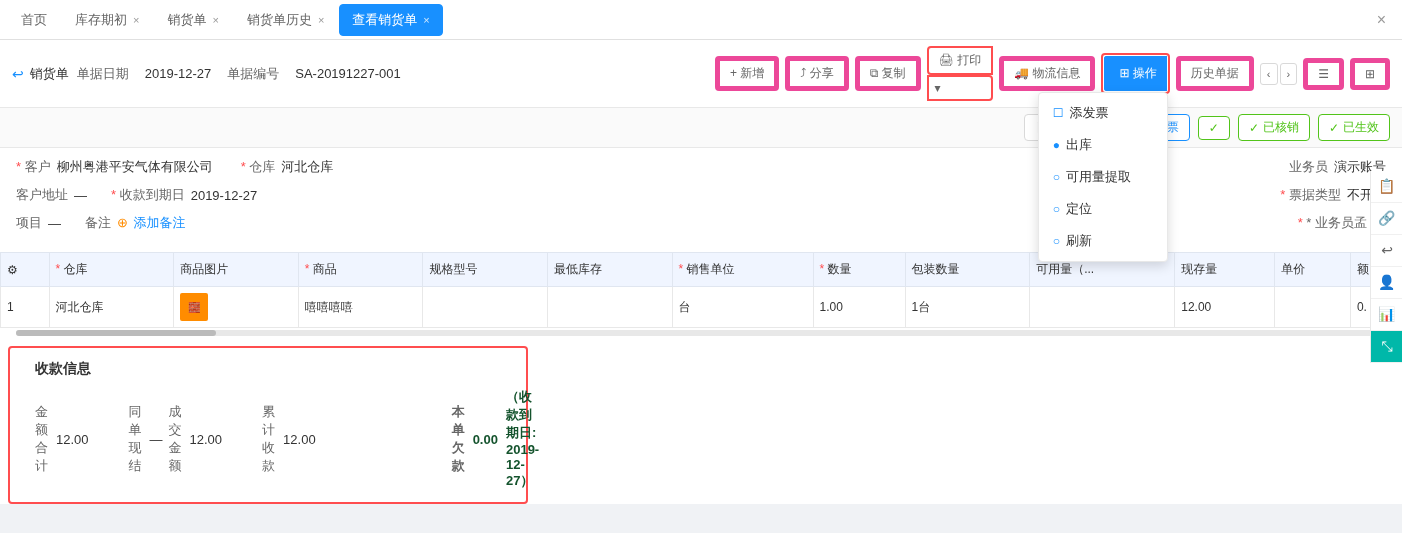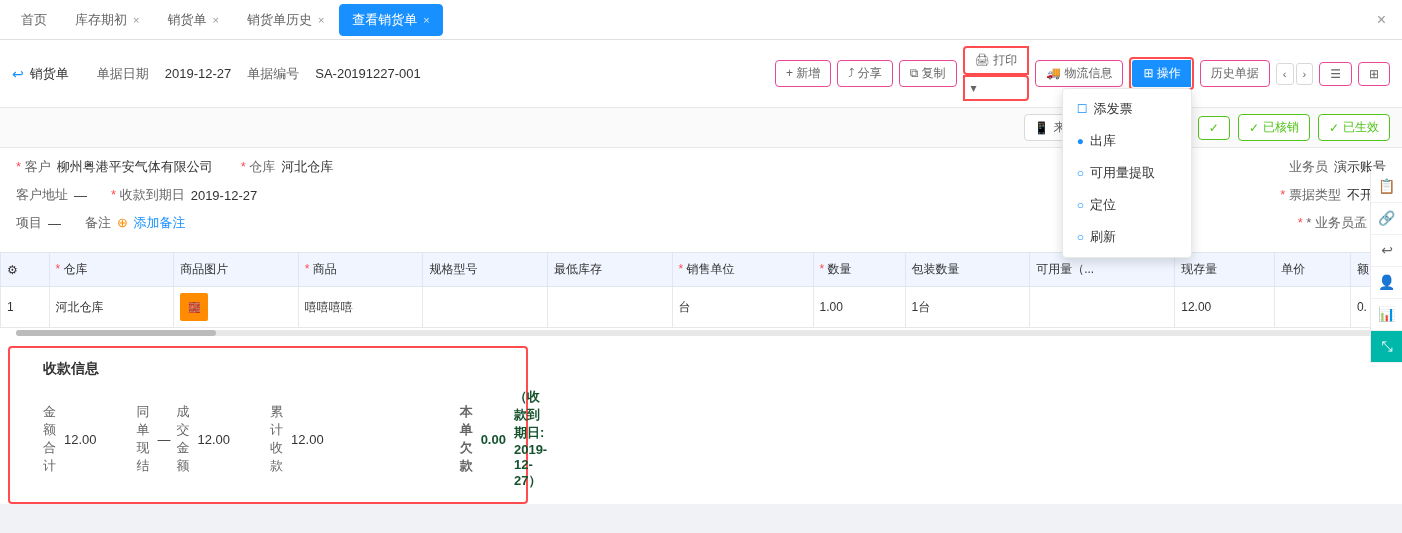--- a/index.html
+++ b/index.html
@@ -24,27 +24,27 @@
     
     .main { background: #fff; margin: 0; }
 
     
     .toolbar {
       display: flex; align-items: center; padding: 6px 12px; background: #fff;
       border-bottom: 1px solid #e8e8e8; gap: 8px; flex-wrap: wrap;
     }
     .doc-title { display: flex; align-items: center; gap: 6px; font-size: 13px; color: #333; }
     .doc-icon { color: #1890ff; font-size: 14px; }
-    .doc-meta { display: flex; align-items: center; gap: 16px; font-size: 13px; color: #333; flex: 1; margin-left: 20px; }
+    .doc-meta { display: flex; align-items: center; gap: 16px; font-size: 13px; color: #333; flex: 1; }
     .doc-meta span { color: #333; }
     .doc-meta .label { color: #666; }
     .toolbar-actions { display: flex; align-items: center; gap: 6px; margin-left: auto; }
     .btn-action {
       display: flex; align-items: center; gap: 4px; padding: 4px 10px; border-radius: 4px;
-      border: 1px solid #ec4899; background: #fff; cursor: pointer; font-size: 12px; color: #666;
+      border: 5px solid #ec4899; background: #fff; cursor: pointer; font-size: 12px; color: #666;
     }
     .btn-action.ops { background: #1890ff; color: #fff; border-color: #1890ff; position: relative; }
 
     
     .status-bar {
       display: flex; align-items: center; padding: 6px 12px; background: #fafafa;
       border-bottom: 1px solid #e8e8e8; gap: 8px; justify-content: flex-end;
     }
     .btn-status {
       display: flex; align-items: center; gap: 4px; padding: 4px 10px; border-radius: 4px;
@@ -78,21 +78,21 @@
     tbody td { padding: 6px 6px; border: 1px solid #e8e8e8; }
     .subtotal-row td { background: #fafafa; color: #666; }
 
     
     .product-img {
       width: 28px; height: 28px; background: #ff8c00; border-radius: 2px;
       display: flex; align-items: center; justify-content: center; color: #fff; font-size: 10px;
     }
 
     
-    .bottom-panel { padding: 12px 33px; border: 2px solid #ff4d4f; margin: 8px; border-radius: 4px; max-width: 520px; }
+    .bottom-panel { padding: 12px 25px; border: 2px solid #ff4d4f; margin: 8px; border-radius: 4px; max-width: 520px; }
     .panel-title { font-size: 14px; font-weight: 600; margin-bottom: 10px; }
     .panel-rows { display: flex; gap: 6px; }
     .panel-row { display: flex; gap: 40px; }
     .panel-item { display: flex; align-items: center; gap: 8px; }
     .panel-item .pi-label { color: #666; }
     .panel-item .pi-value { color: #333; }
     .pi-value.red { color: #14532d; }
 
     
     .dropdown-menu {

